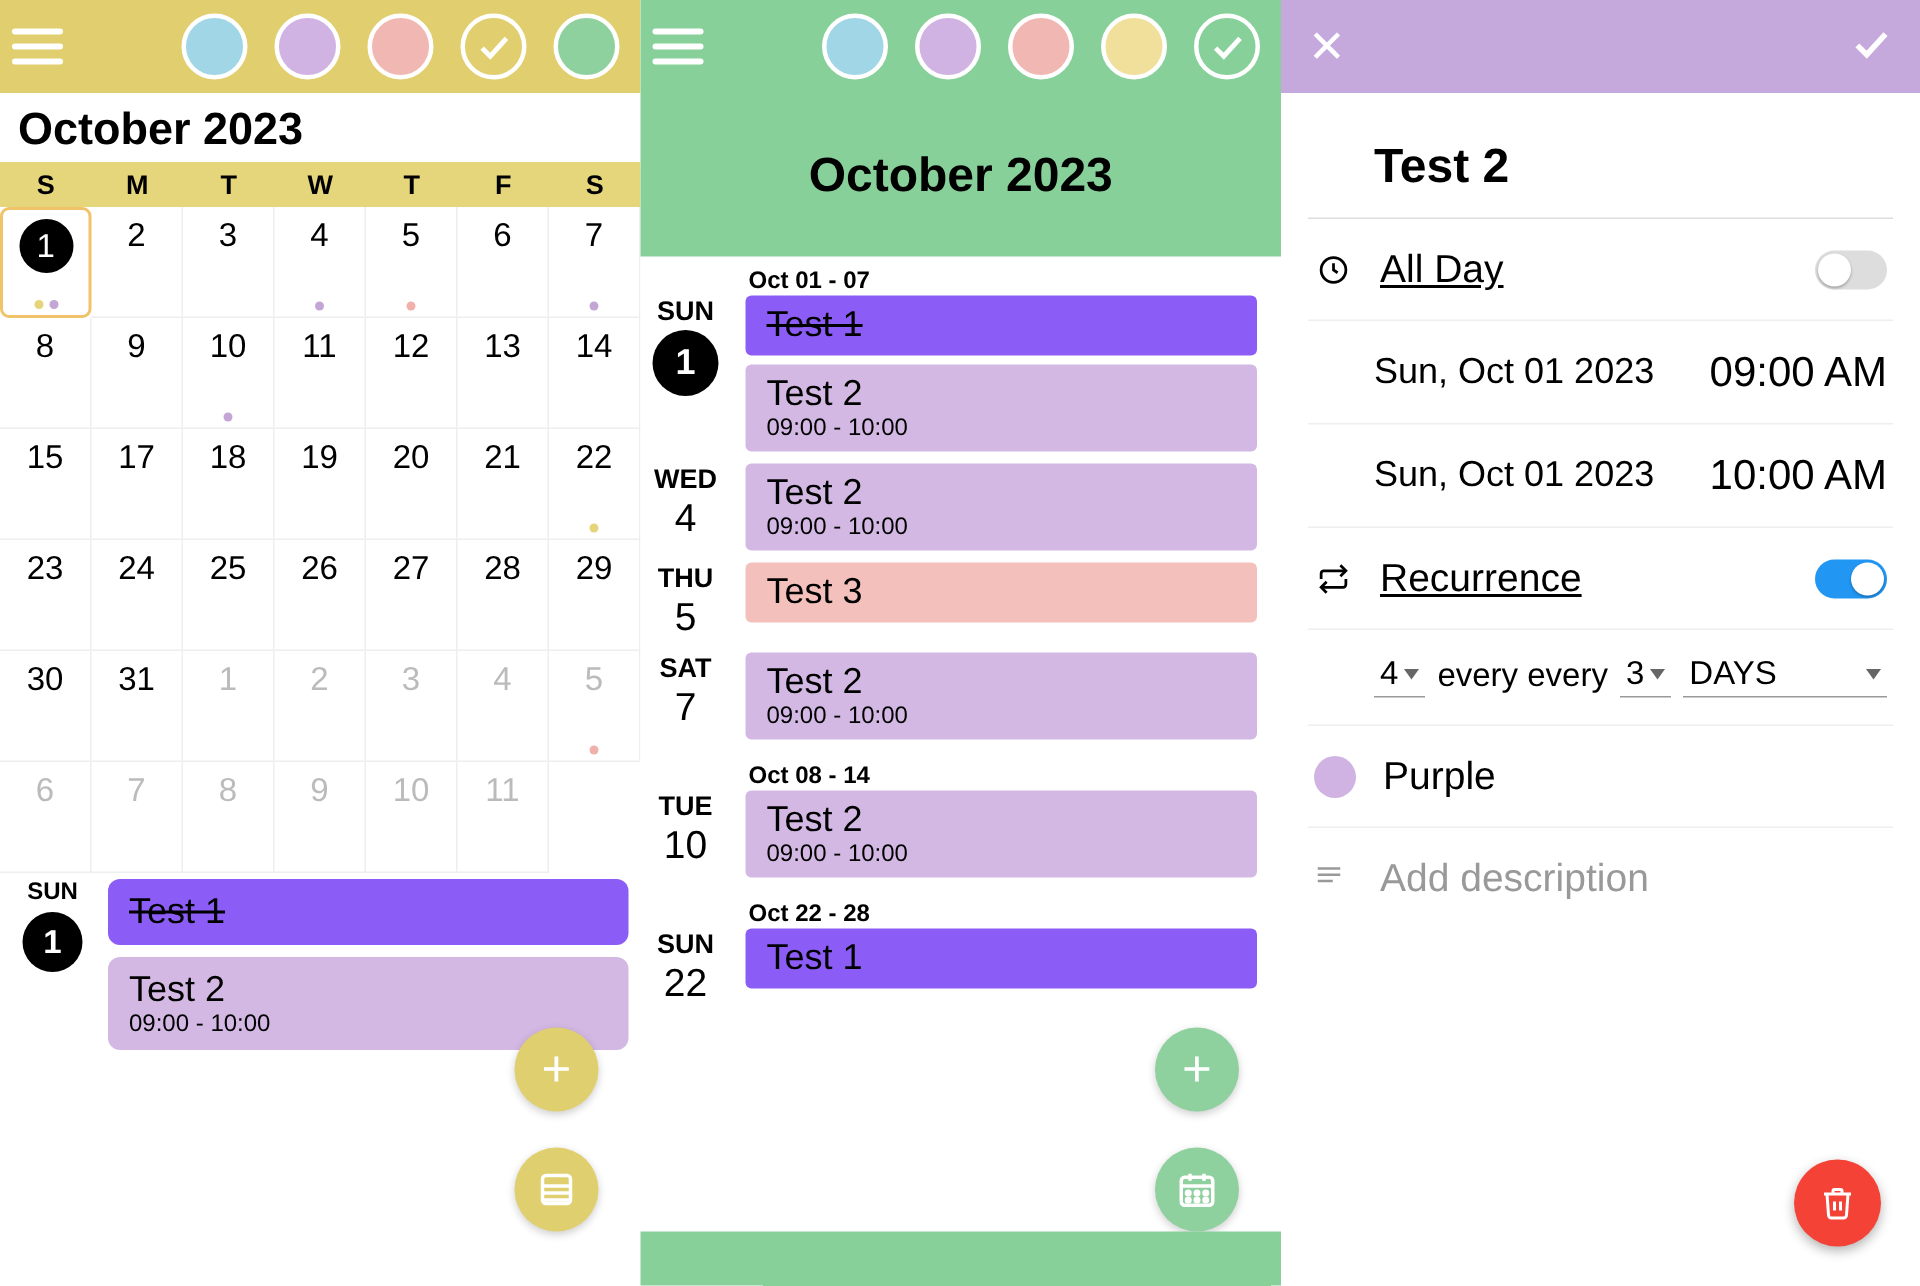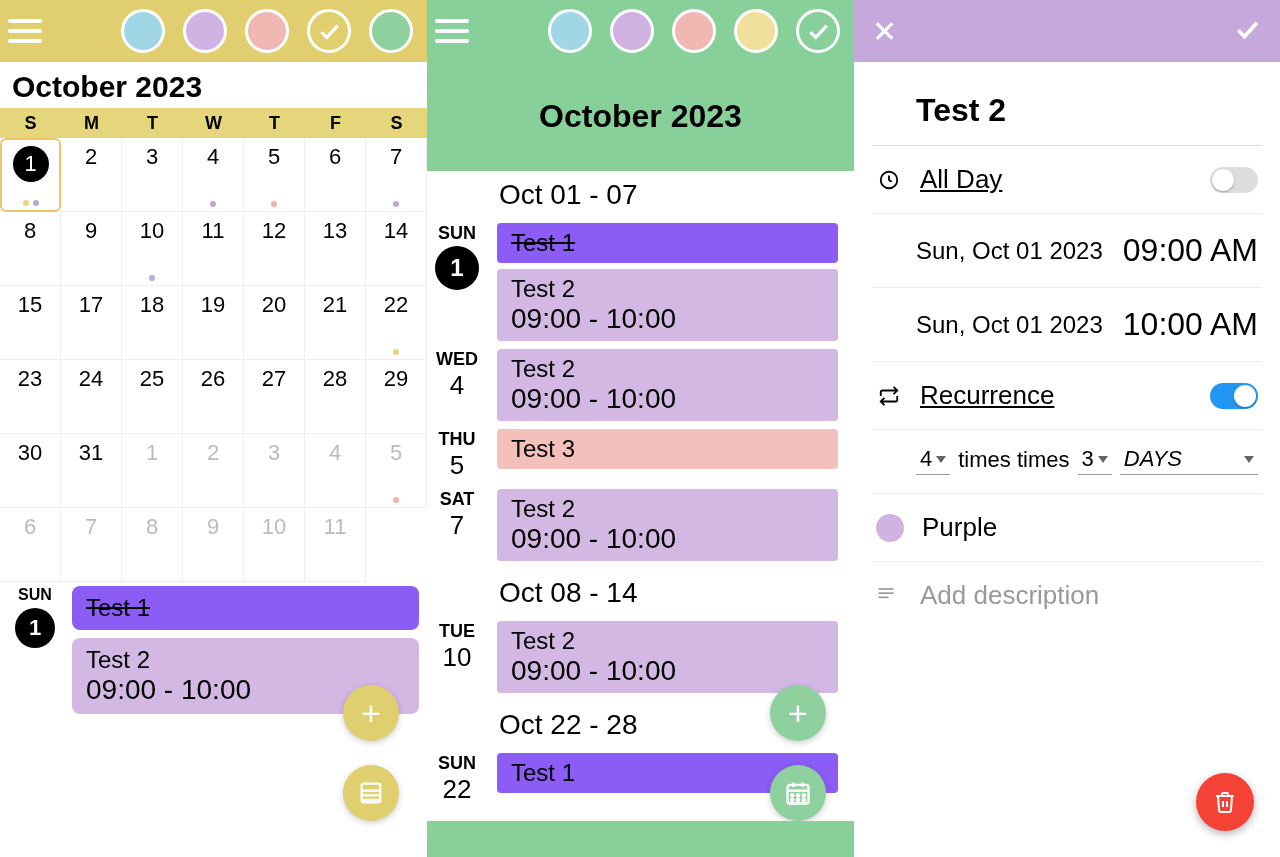--- a/index.html
+++ b/index.html
@@ -104,21 +104,21 @@
     flex: 1;
     border-radius: 8px;
     padding: 8px 14px;
     font-size: 22px;
     margin-bottom: 8px;
   }
   .ev-yellow { background:#8b5cf6; }
   .ev-purple { background:#d3b8e4; }
   .ev-pink { background:#f3c0bb; }
   .ev-title { font-size: 24px; }
-  .ev-time { font-size: 28px; }
+  .ev-time { font-size: 16px; }
   .strike { text-decoration: line-through; }
 
   .fab {
     position: absolute;
     width: 56px; height: 56px;
     border-radius: 50%;
     display: flex; align-items: center; justify-content: center;
     color: #fff;
     box-shadow: 0 2px 6px rgba(0,0,0,.2);
     font-size: 34px;
@@ -138,21 +138,21 @@
   }
   .month-banner {
     background:#88d099;
     color:#000;
     font-size: 32px;
     text-align: center;
     padding: 36px 0;
     font-weight: bold;
   }
   .week-block { padding: 0 16px 0 0; }
-  .week-range { font-size: 28px; padding: 8px 0 12px 72px; }
+  .week-range { font-size: 16px; padding: 8px 0 0 72px; font-weight: bold; }
   .day-row { display:flex; align-items:flex-start; gap:10px; margin-bottom:8px; }
   .day-row .lbl { width: 60px; text-align:center; font-size:18px; font-weight:bold; }
   .day-row .lbl .n { font-size: 26px; font-weight: normal; }
   .day-row .lbl .circ2 {
     width: 44px; height: 44px; border-radius:50%; background:#000; color:#fff;
     display:flex; align-items:center; justify-content:center; margin:2px auto 0; font-size:24px;
   }
   .day-row .evlist { flex:1; display:flex; flex-direction:column; gap:6px; }
   .evbar { border-radius:4px; padding:6px 14px; }
 
@@ -167,21 +167,21 @@
     color:#fff;
   }
   .p3-header .xbtn { font-size:30px; cursor:pointer; }
   .p3-body { padding: 22px 18px 0 18px; }
   .p3-title { font-size:32px; font-weight:bold; padding:8px 0 16px 44px; border-bottom:1px solid #ddd; }
   .form-row { display:flex; align-items:center; gap:18px; padding:18px 4px; border-bottom:1px solid #eee; }
   .form-row .icon { width:26px; display:flex; justify-content:center; color:#444; }
   .form-row .label { font-size:26px; flex:1;text-decoration:underline; }
   .form-row.inset { padding-left:44px; }
   .form-row.inset .left { font-size:24px; flex:1; }
-  .form-row.inset .right { font-size:32px; }
+  .form-row.inset .right { font-size:28px; }
   .toggle {
     width:48px; height:26px; background:#ddd; border-radius:13px; position:relative; cursor:pointer;
   }
   .toggle .knob { width:22px; height:22px; background:#fff; border-radius:50%; position:absolute; top:2px; left:2px; box-shadow:0 1px 2px rgba(0,0,0,.3); }
   .toggle.on { background:#2196f3; }
   .toggle.on .knob { left:24px; }
 
   .recur-row { display:flex; align-items:center; gap:8px; padding:14px 4px 18px 44px; border-bottom:1px solid #eee; font-size:22px; }
   .recur-row .dd { display:flex; align-items:center; gap:4px; border-bottom:1px solid #999; padding:2px 4px; cursor:pointer; }
   .caret { width:0; height:0; border-left:5px solid transparent; border-right:5px solid transparent; border-top:7px solid #666; }
@@ -489,26 +489,26 @@
       <div class="toggle on" id="tg-recur">
           <div class="knob"></div>
         </div>
     </div>
 
     <div class="recur-row">
       <div class="dd">
         <span>4</span>
         <div class="caret"></div>
       </div>
-      <span>times times</span>
+      <span>every every</span>
       <div class="dd">
         <span>3</span>
         <div class="caret"></div>
       </div>
-      <div class="dd" style="flex:1; justify-content:space-between;font-style:italic;">
+      <div class="dd" style="flex:1; justify-content:space-between;">
         <span>DAYS</span>
         <div class="caret"></div>
       </div>
     </div>
 
     <div class="color-row">
       <div class="swatch"></div>
       <div class="name">Purple</div>
     </div>
 

